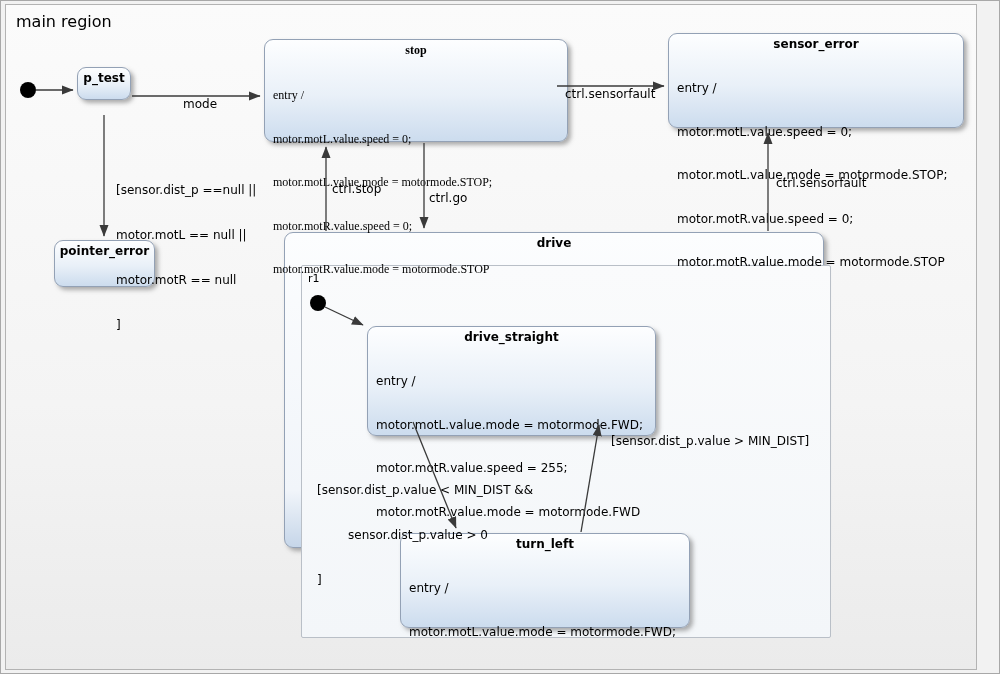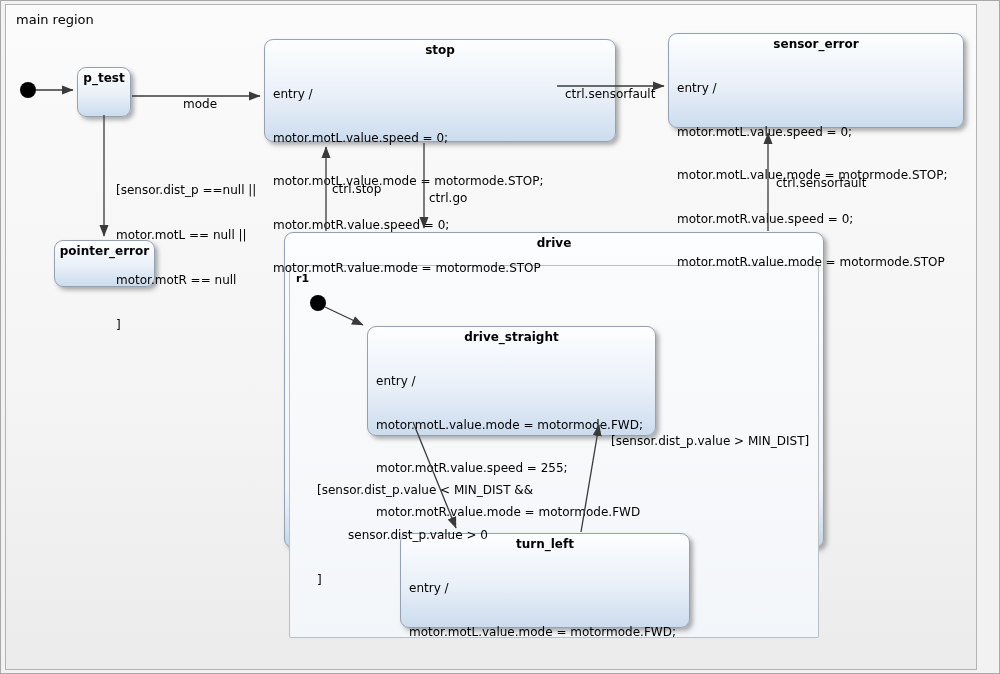--- a/index.html
+++ b/index.html
@@ -6,39 +6,38 @@
   #canvas{
     position:relative;width:1000px;height:674px;overflow:hidden;
     background:#f2f2f2;border:1px solid #a8a8a8;box-sizing:border-box;
     font-family:"DejaVu Sans",sans-serif;color:#000;
   }
   #main-region{
     position:absolute;left:4px;top:3px;width:972px;height:666px;
     border:1px solid #b3b3b3;box-sizing:border-box;
     background:linear-gradient(180deg,#fbfbfb 0%,#f4f4f4 60%,#ebebeb 100%);
   }
-  .region-label{position:absolute;left:10px;top:7px;font-size:13px;}
+  .region-label{position:absolute;left:10px;top:7px;font-size:16px;}
   .state{
     position:absolute;box-sizing:border-box;
     border:1px solid #93a1b5;border-radius:9px;
     background:linear-gradient(180deg,#fdfeff 0%,#e9f0f8 55%,#ccdcee 100%);
     box-shadow:3px 3px 4px rgba(110,110,110,0.55);
     font-size:12px;z-index:3;
   }
   .state .title{font-weight:bold;text-align:center;padding-top:3px;font-size:12px;}
   .state .body{padding:1px 8px;line-height:14.5px;white-space:pre;}
   #state-drive{
     background:linear-gradient(180deg,#fcfdfe 0%,#f1f5fa 82%,#c6d6e9 100%);
   }
   #region-r1{
-    position:absolute;left:4px;top:32px;width:530px;height:373px;
+    position:absolute;left:16px;top:32px;width:530px;height:373px;
     border:1px solid #b9bfc7;box-sizing:border-box;
     background:linear-gradient(180deg,#fafbfc 0%,#f3f6f9 100%);
     border-radius:2px;
-    font-weight:bold;
   }
   #region-r1 .region-label{left:6px;top:6px;font-size:11px;}
   .tlabel{position:absolute;font-size:12px;line-height:15px;z-index:6;white-space:pre;}
   #overlay{position:absolute;left:0;top:0;z-index:5;pointer-events:none;}
 </style>
 </head>
 <body>
 
 <div id="canvas">
 
@@ -46,29 +45,29 @@
     <div class="region-label">main region</div>
   </div>
 
   <div class="state" id="state-drive" style="left:283px;top:231px;width:540px;height:316px;">
     <div class="title">drive</div>
     <div id="region-r1">
       <div class="region-label">r1</div>
     </div>
   </div>
 
-  <div class="state" style="left:76px;top:66px;width:54px;height:50px;">
+  <div class="state" style="left:76px;top:66px;width:54px;height:33px;">
     <div class="title">p_test</div>
   </div>
 
   <div class="state" style="left:53px;top:239px;width:101px;height:47px;">
     <div class="title">pointer_error</div>
   </div>
 
-  <div class="state" style="left:263px;top:38px;width:352px;height:103px;">
+  <div class="state" style="left:263px;top:38px;width:304px;height:103px;font-family:Liberation Serif, serif;">
     <div class="title">stop</div>
     <div class="body">
       <div>entry /</div>
       <div>motor.motL.value.speed = 0;</div>
       <div>motor.motL.value.mode = motormode.STOP;</div>
       <div>motor.motR.value.speed = 0;</div>
       <div>motor.motR.value.mode = motormode.STOP</div>
     </div>
   </div>
 

